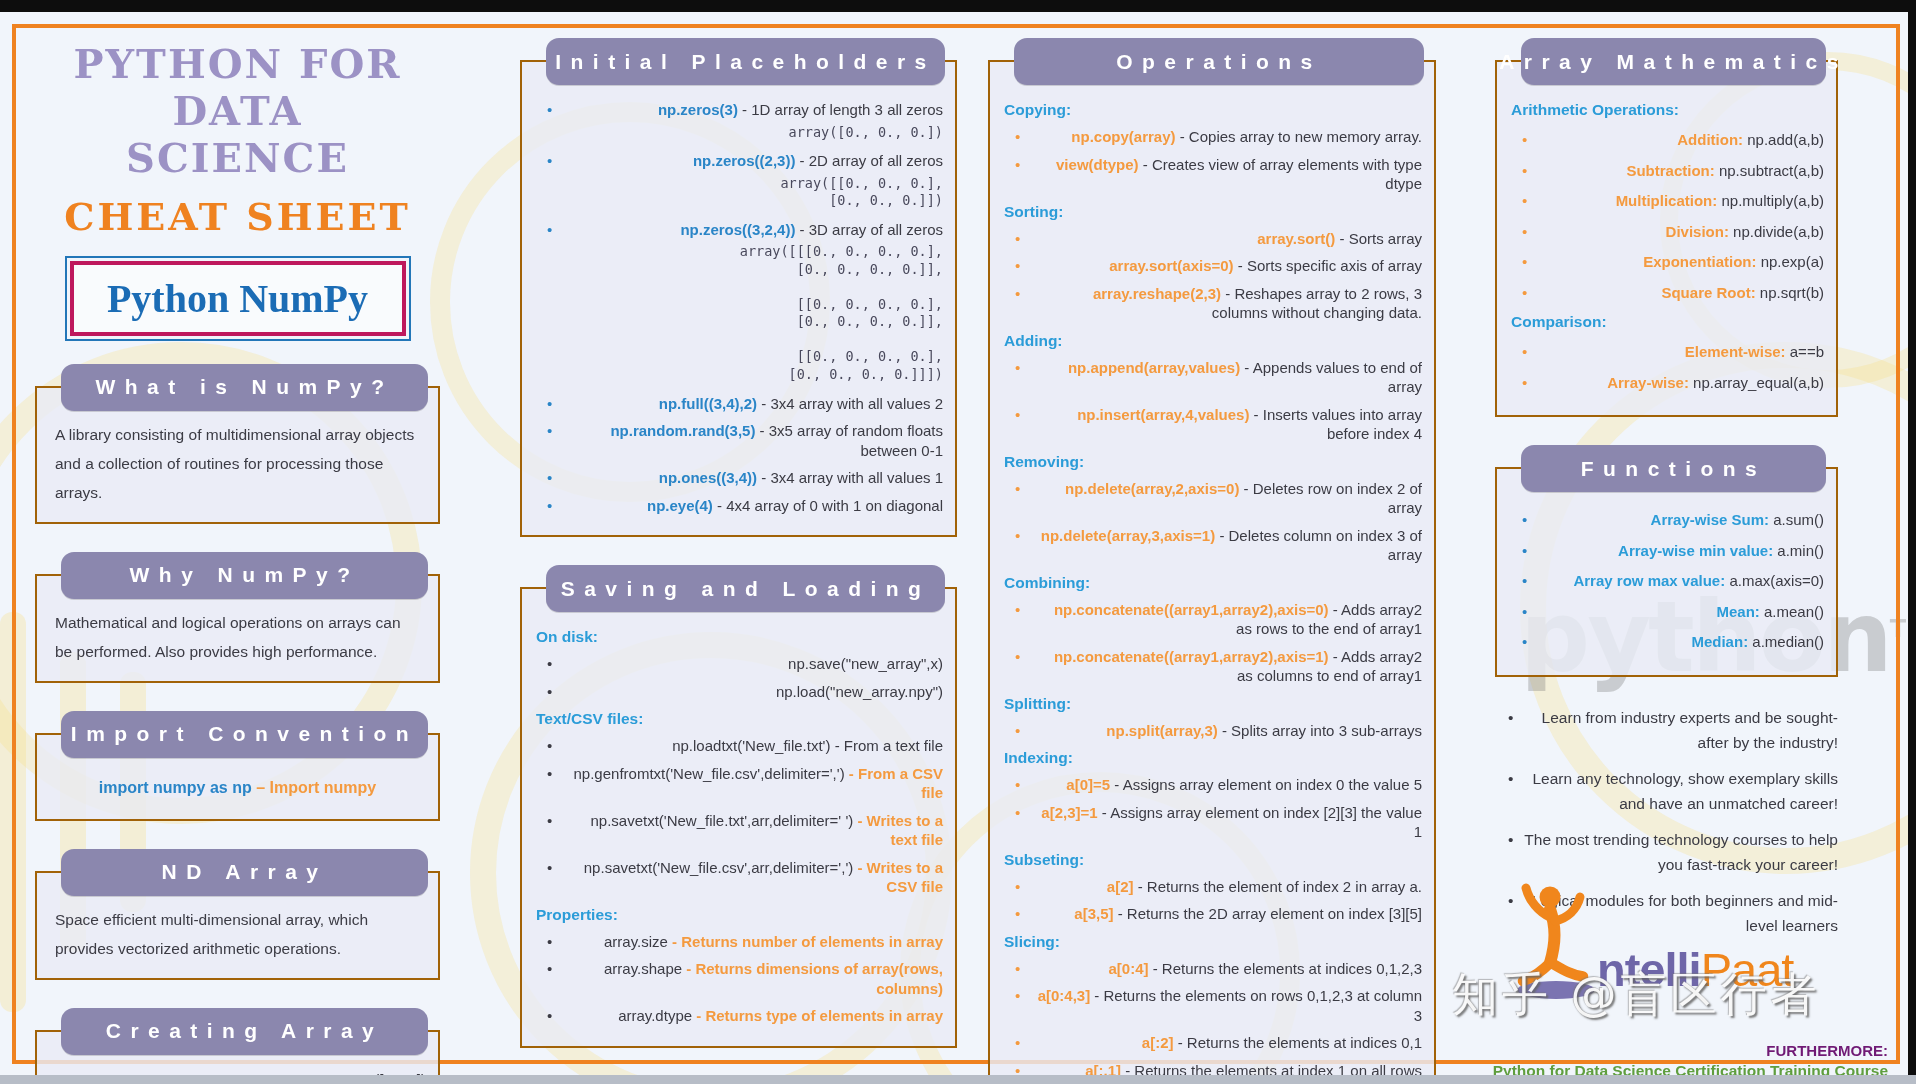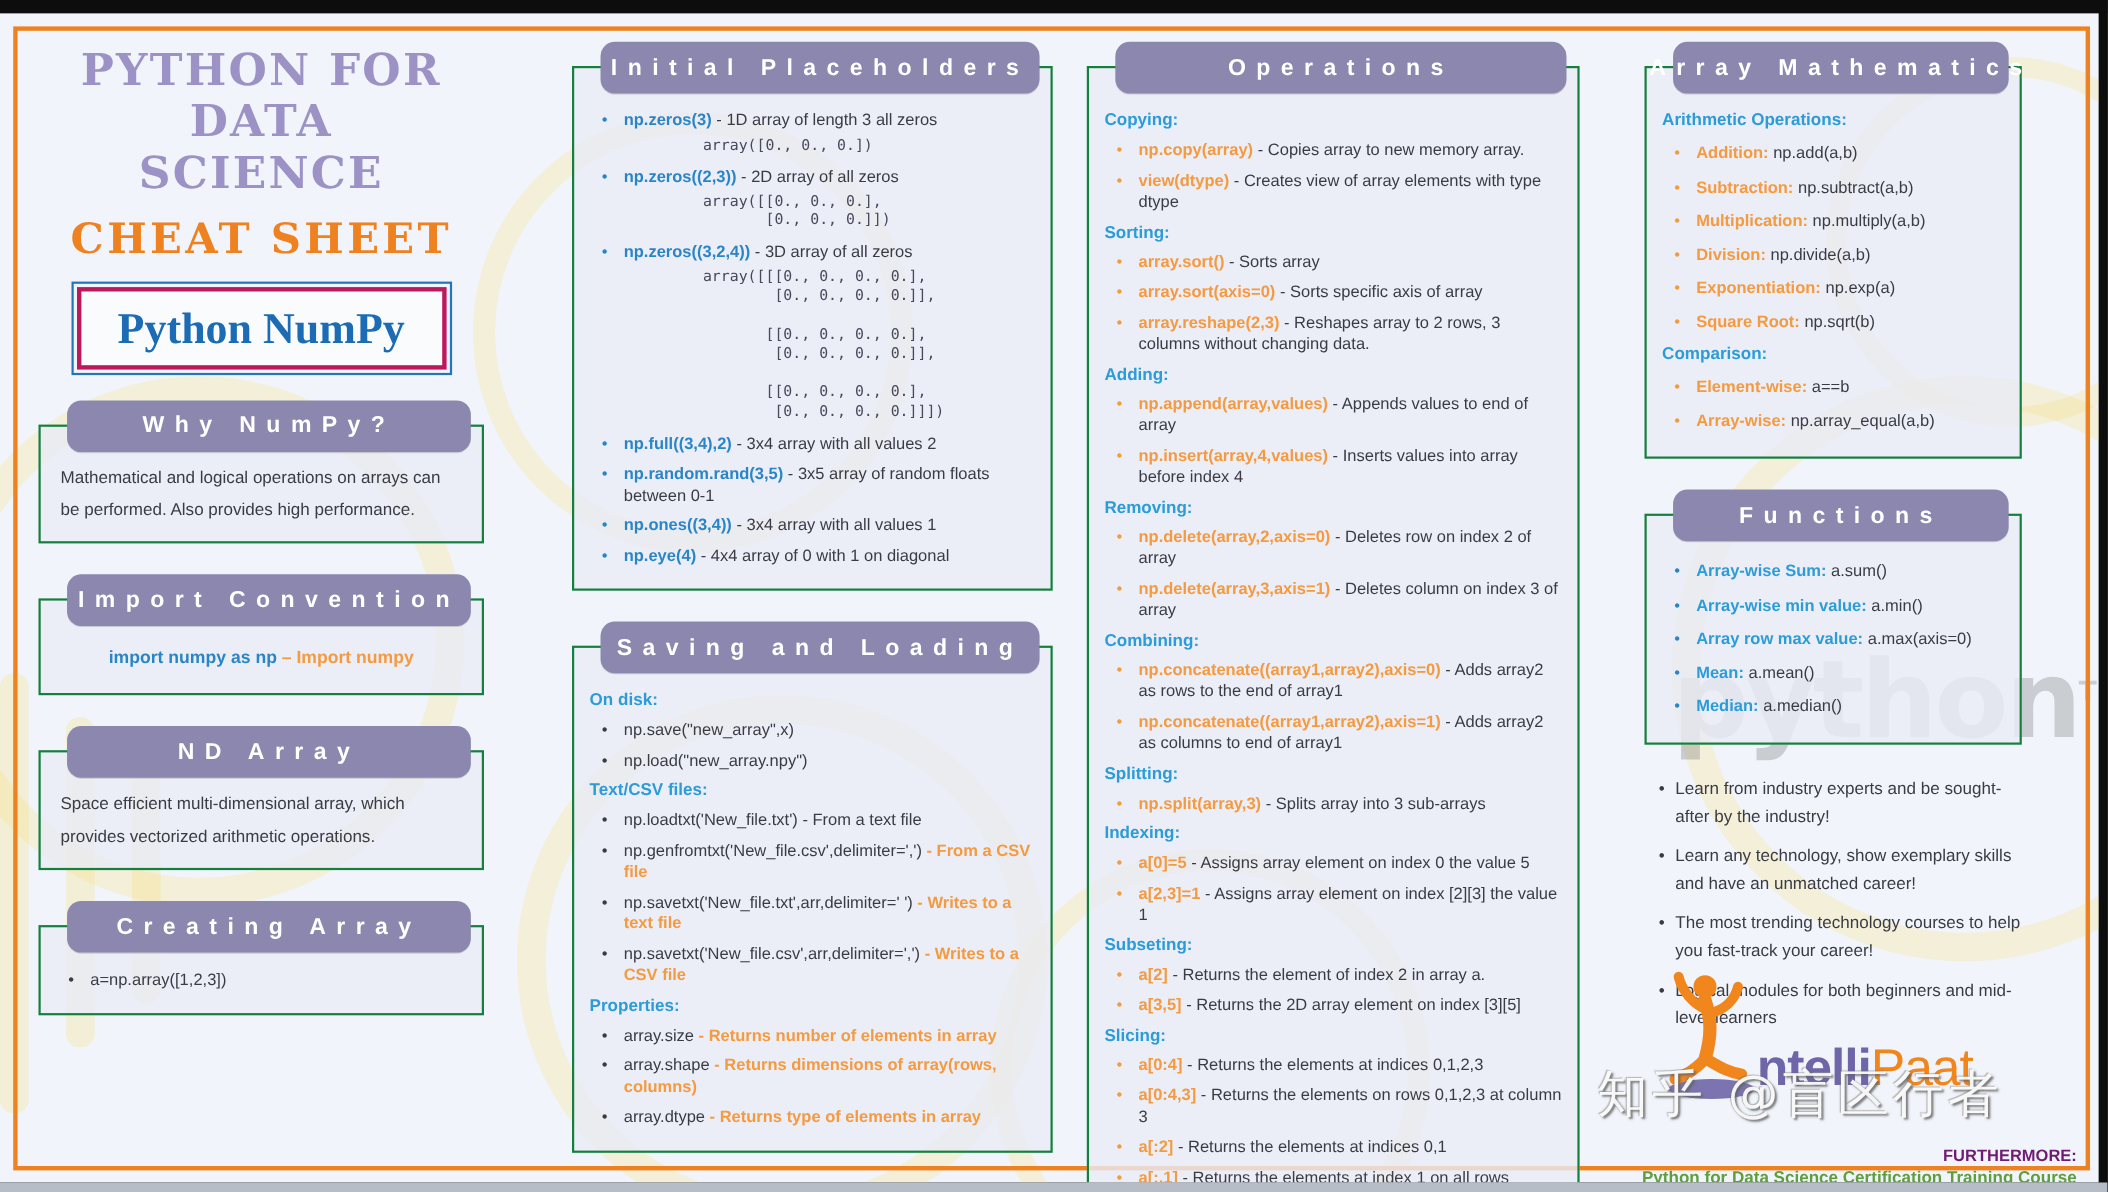--- a/index.html
+++ b/index.html
@@ -24,29 +24,29 @@
   #col4{left:1495px;top:22px;width:343px;}
   
   .t1{font-family:"DejaVu Serif",serif;font-weight:bold;font-size:40px;line-height:1.18;
       color:#9c92c5;text-align:center;letter-spacing:2px;}
   .t3{font-family:"DejaVu Serif",serif;font-weight:bold;font-size:38px;color:#ef8220;
       text-align:center;letter-spacing:3px;margin-top:12px;}
   #numpy-box{margin:22px auto 0 auto;width:300px;border:4px solid #be185d;outline:2px solid #2276b8;
              outline-offset:3px;background:rgba(255,255,255,.6);text-align:center;padding:10px 14px;}
   #numpy-box span{font-family:"Liberation Serif",serif;font-weight:bold;font-size:40px;color:#1b6cb5;}
   
-  .section{position:relative;border:2px solid #15803d;background:rgba(233,235,245,.82);
+  .section{position:relative;border:2px solid #a16207;background:rgba(233,235,245,.82);
            margin-top:50px;padding:30px 12px 12px 12px;}
   .pill{position:absolute;top:-24px;left:24px;right:10px;height:47px;background:#8b87ae;
         border-radius:13px;color:#fff;display:flex;align-items:center;justify-content:center;
         font-weight:bold;font-size:21px;letter-spacing:.45em;white-space:nowrap;
         box-shadow:0 1px 0 rgba(0,0,0,.15);}
   .body-text{font-size:15.5px;color:#3b3b44;line-height:1.9;padding:2px 6px;}
   ul{list-style:none;margin:0;padding:0;}
-  li{position:relative;padding-left:33px;margin:8px 0;font-size:15px;color:#3b3b44;line-height:1.3;}
+  li{position:relative;padding-left:33px;margin:8px 0;font-size:15px;color:#3b3b44;line-height:1.3;text-align:right;}
   li::before{content:'•';position:absolute;left:13px;top:0;}
   .blue-b li::before{color:#2a85c7;}
   .orange-b li::before{color:#f49a3f;}
   .dark-b li::before{color:#3b3b44;}
   .code{color:#f49a3f;font-weight:bold;}
   .bcode{color:#2a85c7;font-weight:bold;}
   .dcode{color:#3b3b44;}
   .desc{color:#3b3b44;}
   .hl{color:#f49a3f;font-weight:bold;}
   .okey{color:#f49a3f;font-weight:bold;}
@@ -99,20 +99,24 @@
     <div class="col" id="col1">
       <div class="t1">
         <div>PYTHON FOR DATA</div>
         <div>SCIENCE</div>
       </div>
       <div class="t3">CHEAT SHEET</div>
       <div id="numpy-box">
         <span>Python NumPy</span>
       </div>
 
+      <div class="section">
+        <div class="pill">What is NumPy?</div>
+        <div class="body-text">A library consisting of multidimensional array objects and a collection of routines for processing those arrays.</div>
+      </div>
 
       <div class="section">
         <div class="pill">Why NumPy?</div>
         <div class="body-text">Mathematical and logical operations on arrays can be performed. Also provides high performance.</div>
       </div>
 
       <div class="section">
         <div class="pill">Import Convention</div>
         <div class="import-line">
           <span class="bcode">import numpy as np</span>

